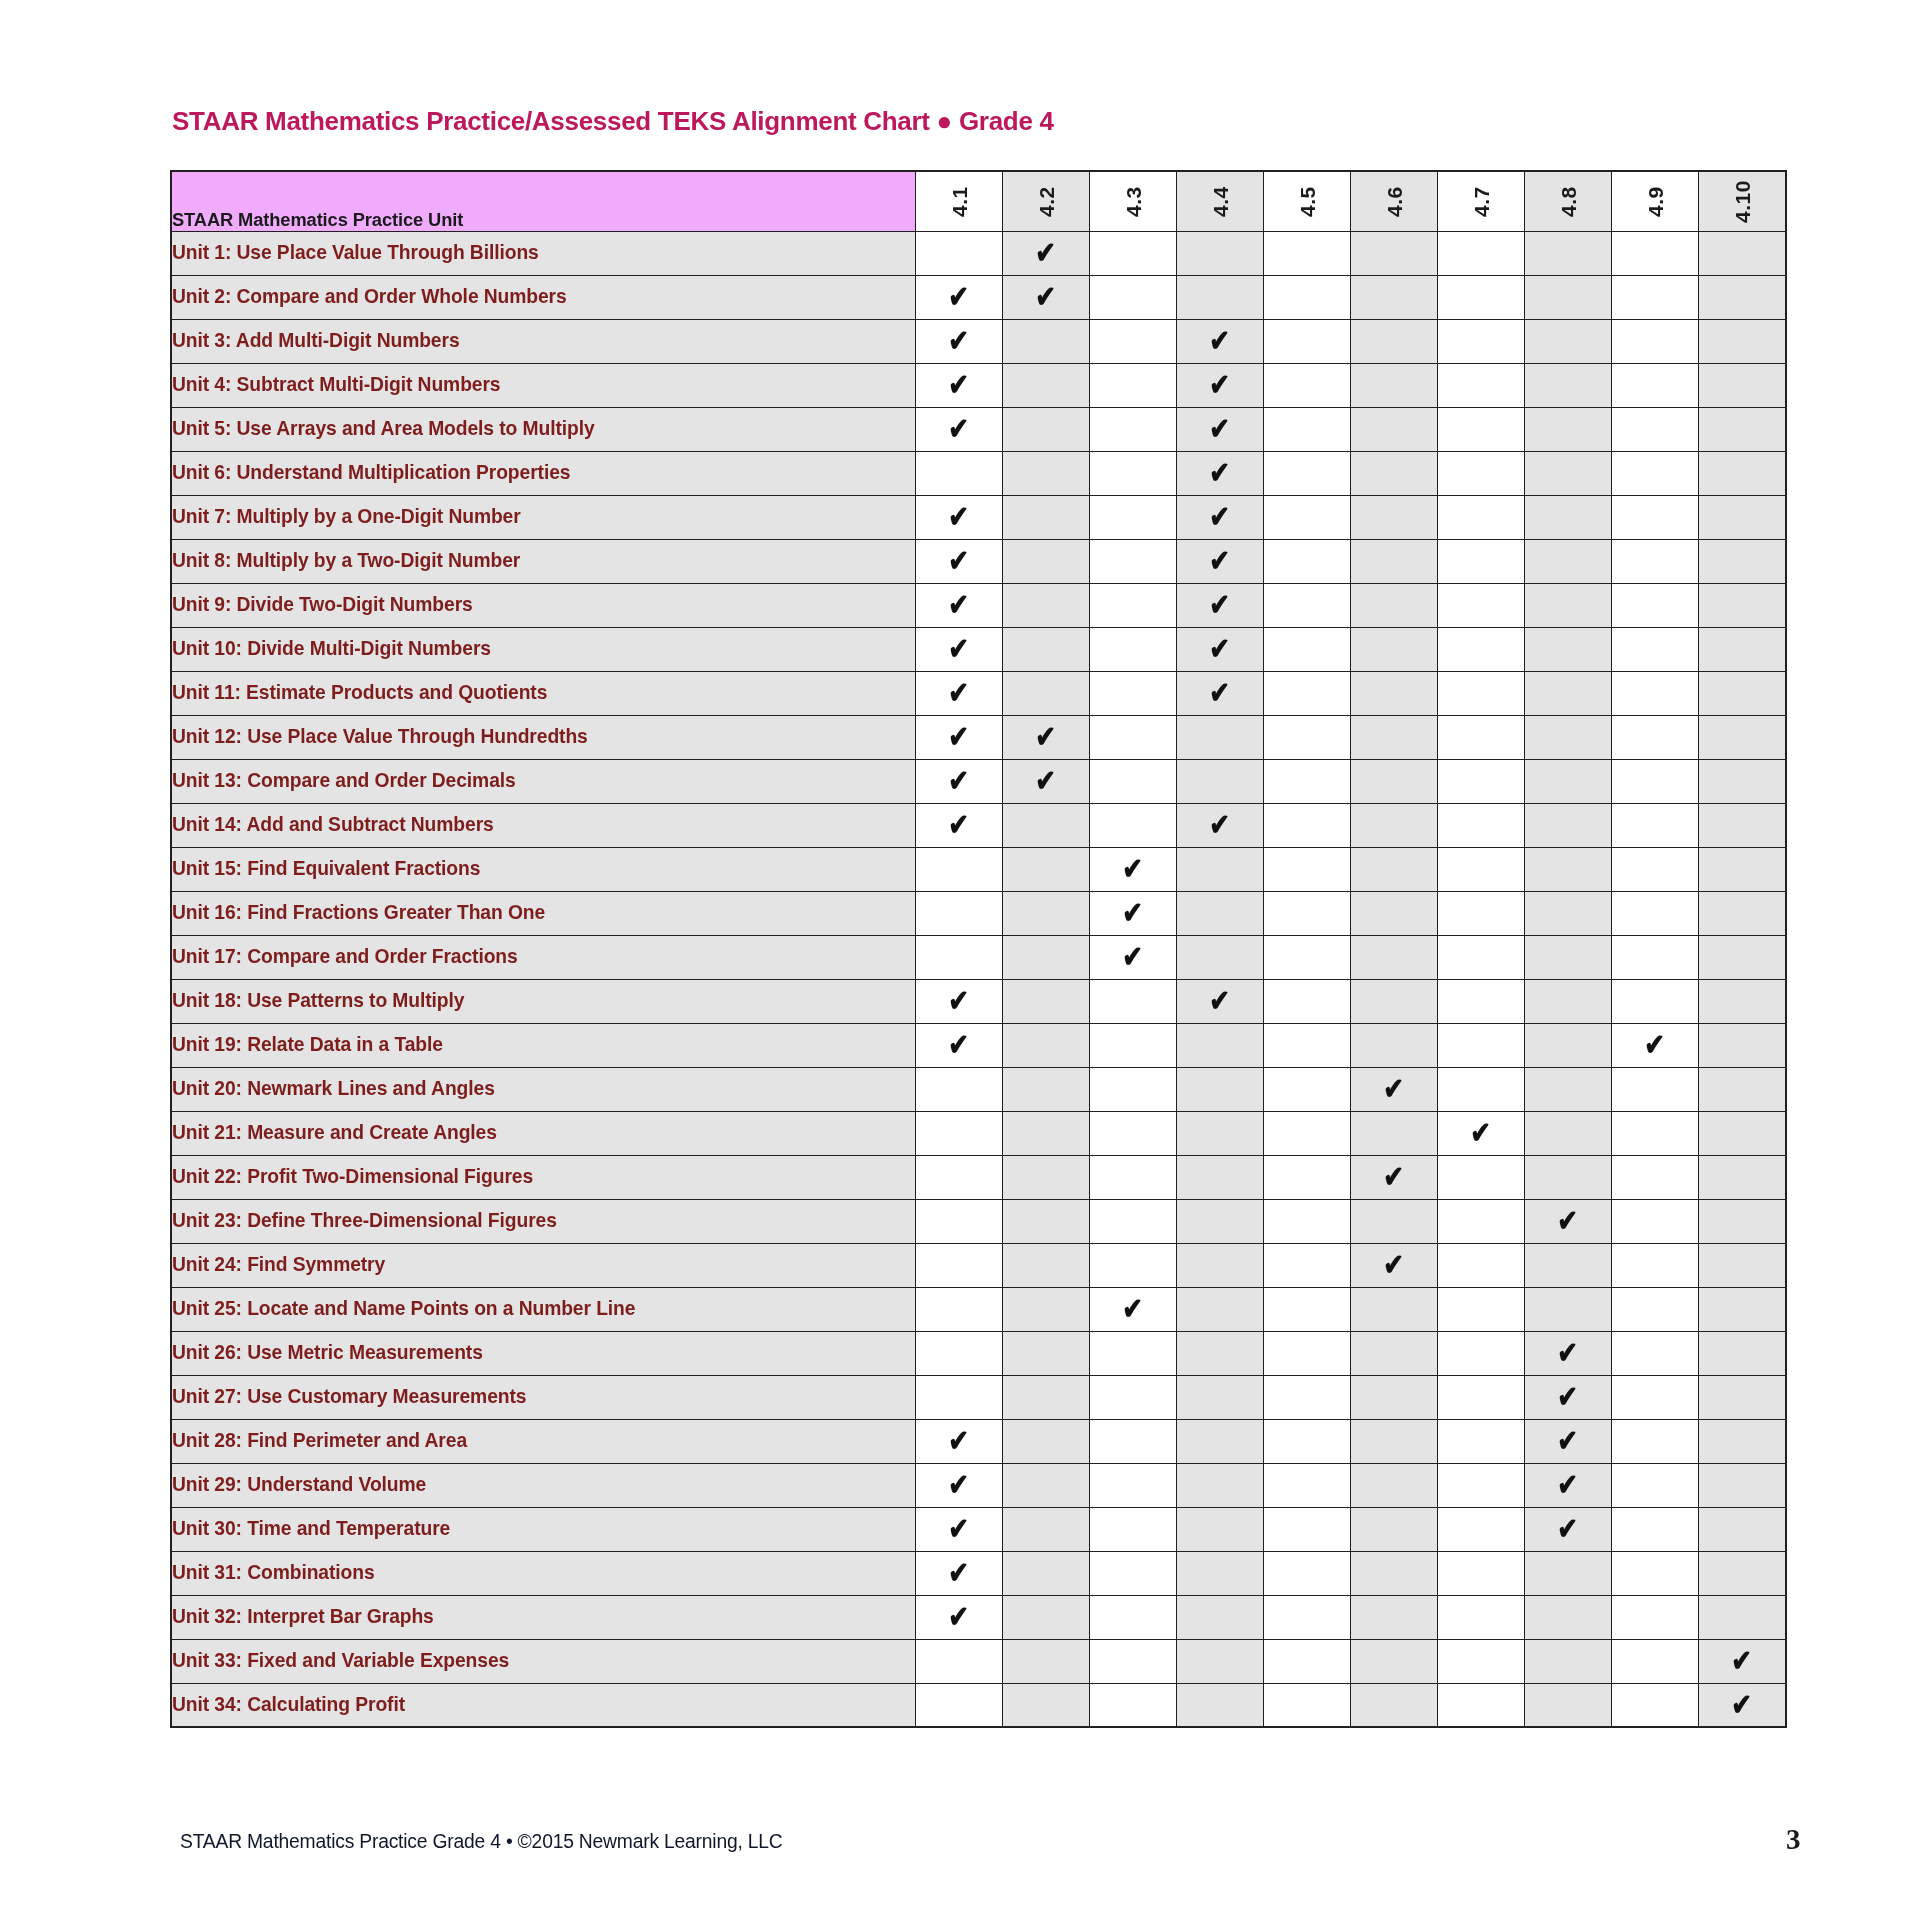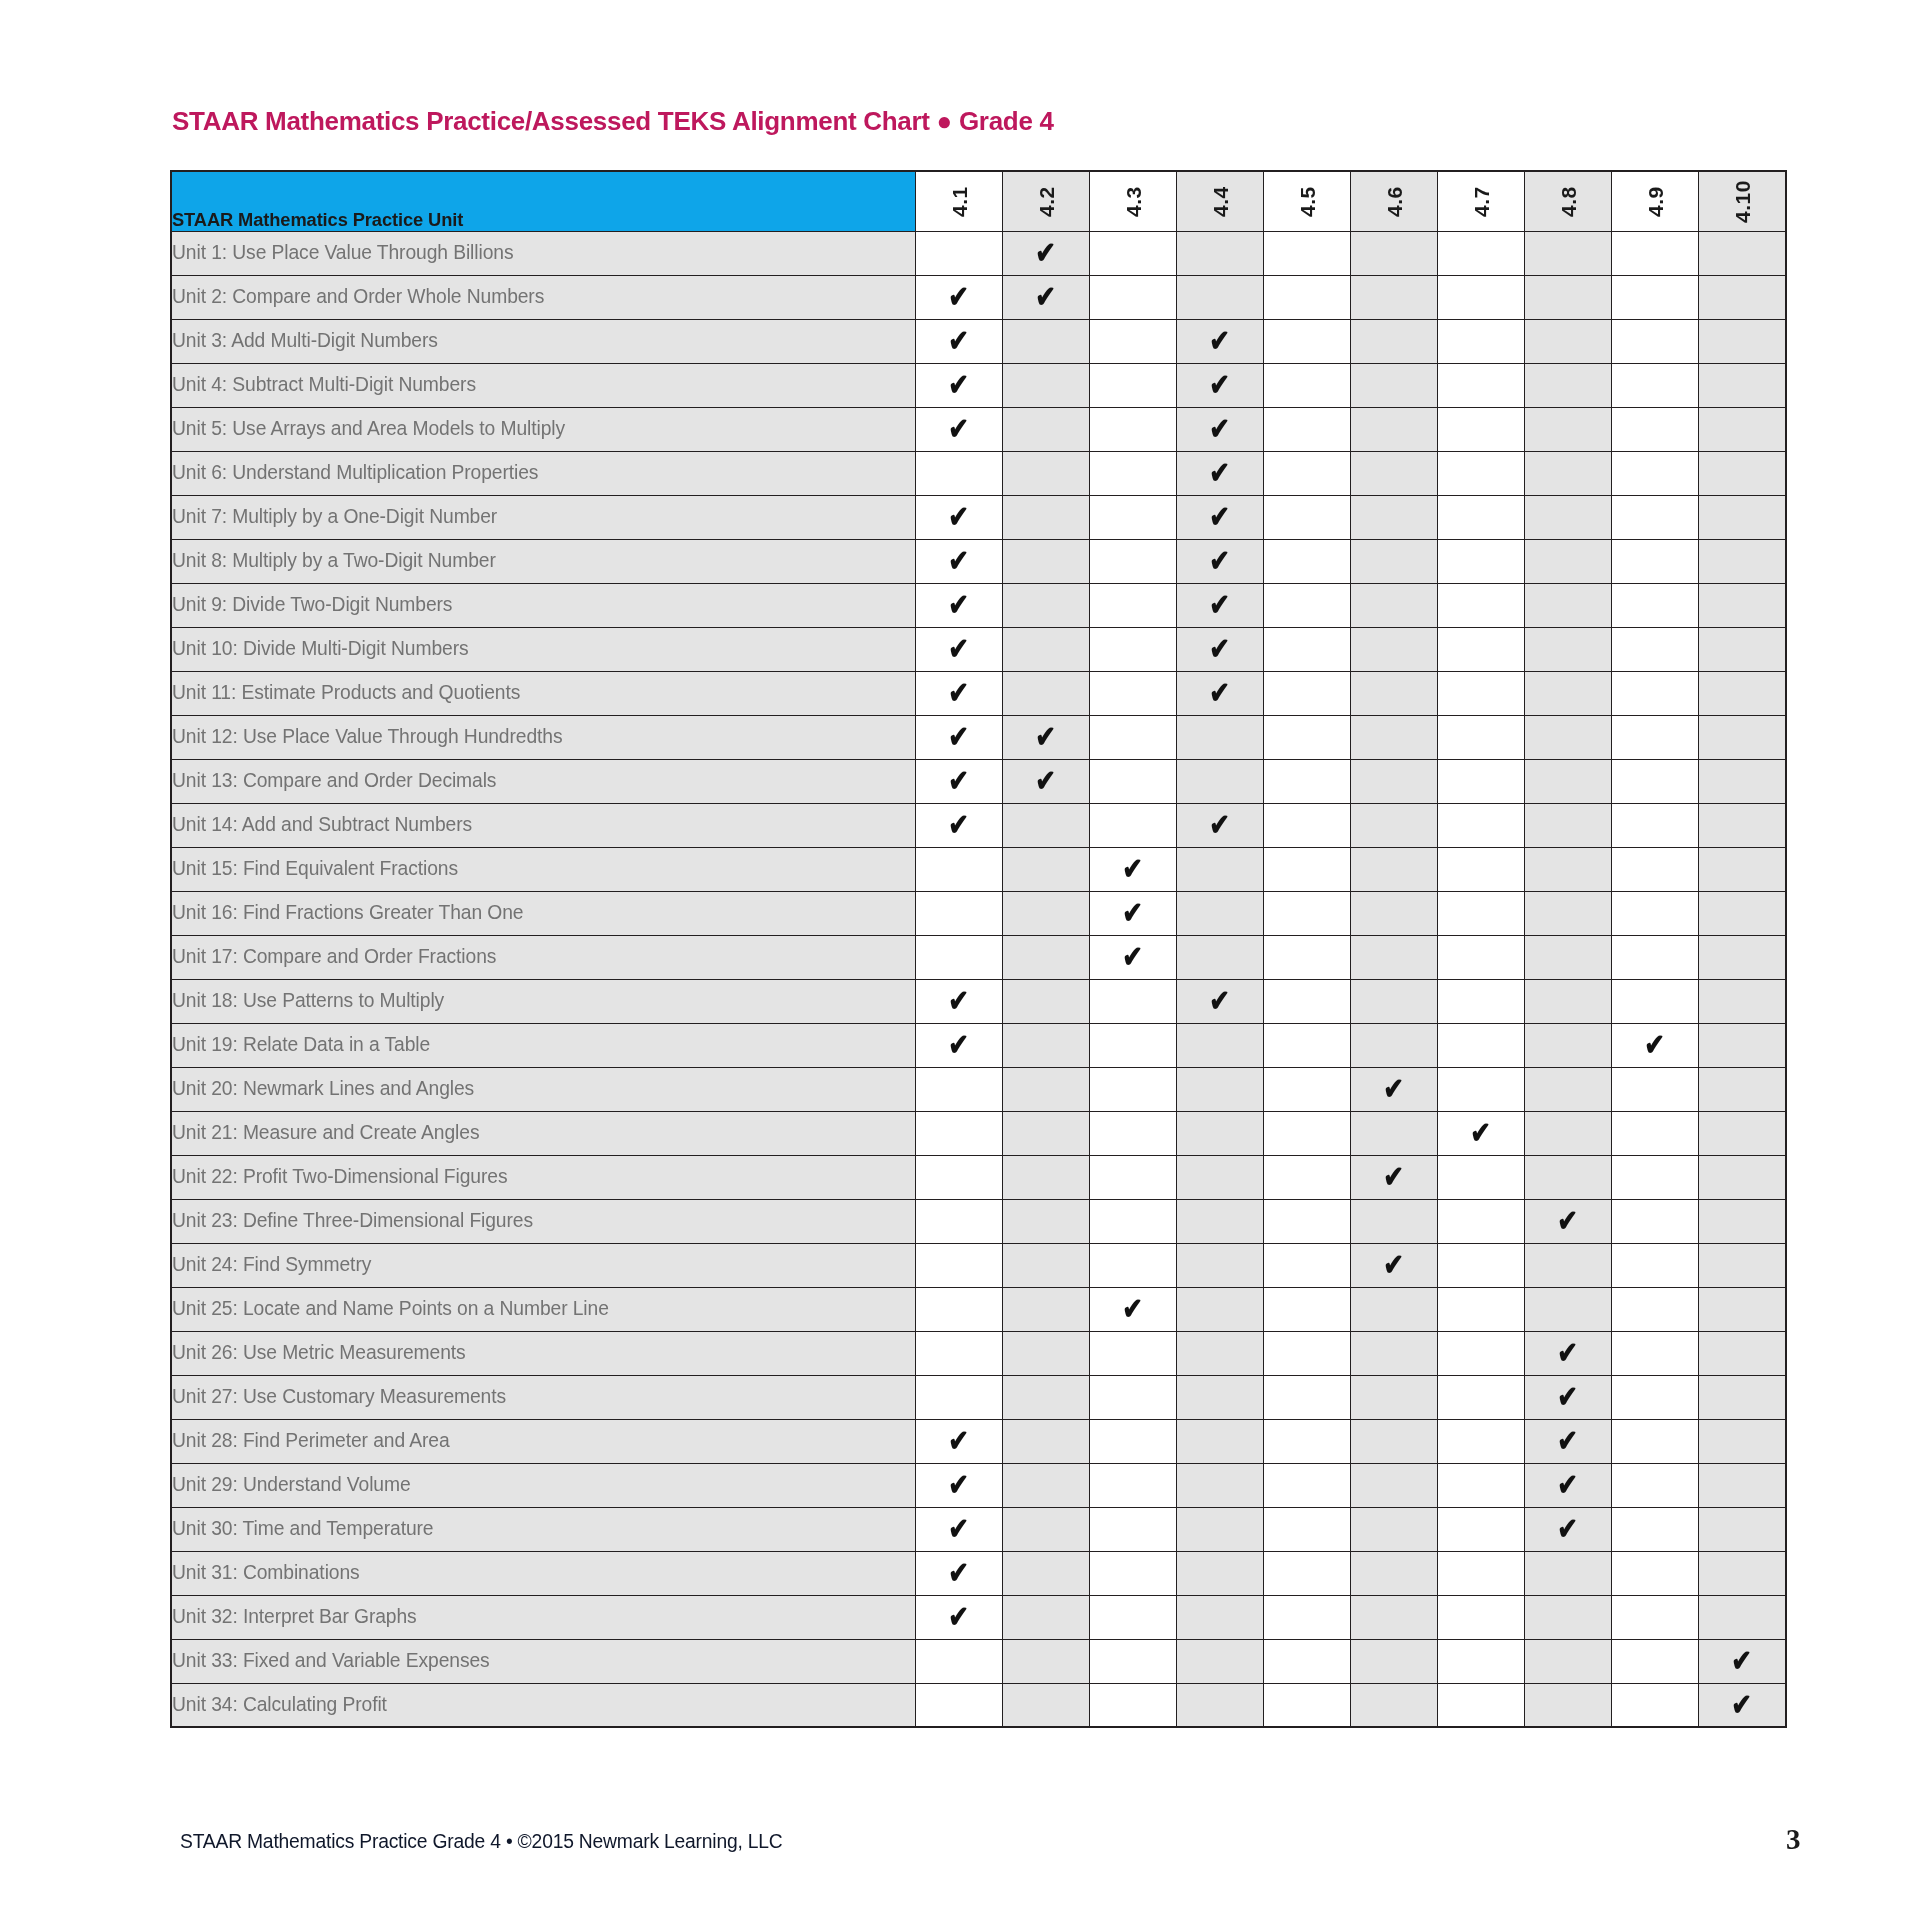--- a/index.html
+++ b/index.html
@@ -47,21 +47,21 @@
     border: 1px solid #231f20;
     padding: 0;
     margin: 0;
   }
   
   thead tr {
     height: 60px;
   }
   th.unit-head {
     width: 743px;
-    background: #0ea5e9;
+    background: #f0abfc;
     text-align: left;
     vertical-align: bottom;
     padding: 0 0 7.7px 13.5px;
     font-size: 18.3px;
     font-weight: bold;
     letter-spacing: -0.1px;
     border-right: 1.9px solid #231f20;
   }
   th.teks-head {
     width: 86px;
@@ -86,23 +86,23 @@
   }
   tbody tr {
     height: 44px;
   }
   td.unit-cell {
     background: #e4e4e4;
     text-align: left;
     vertical-align: middle;
     padding-left: 13.5px;
     font-size: 19.3px;
-    font-weight: normal;
+    font-weight: bold;
     letter-spacing: -0.1px;
-    color: #737373;
+    color: #7f1d1d;
     border-right: 1.9px solid #231f20;
     border-top: 1.9px solid #231f20;
     border-bottom: 1.9px solid #231f20;
   }
   td.mark-cell {
     background: #ffffff;
     text-align: center;
     vertical-align: middle;
     border-top: 1.9px solid #231f20;
     border-bottom: 1.9px solid #231f20;

